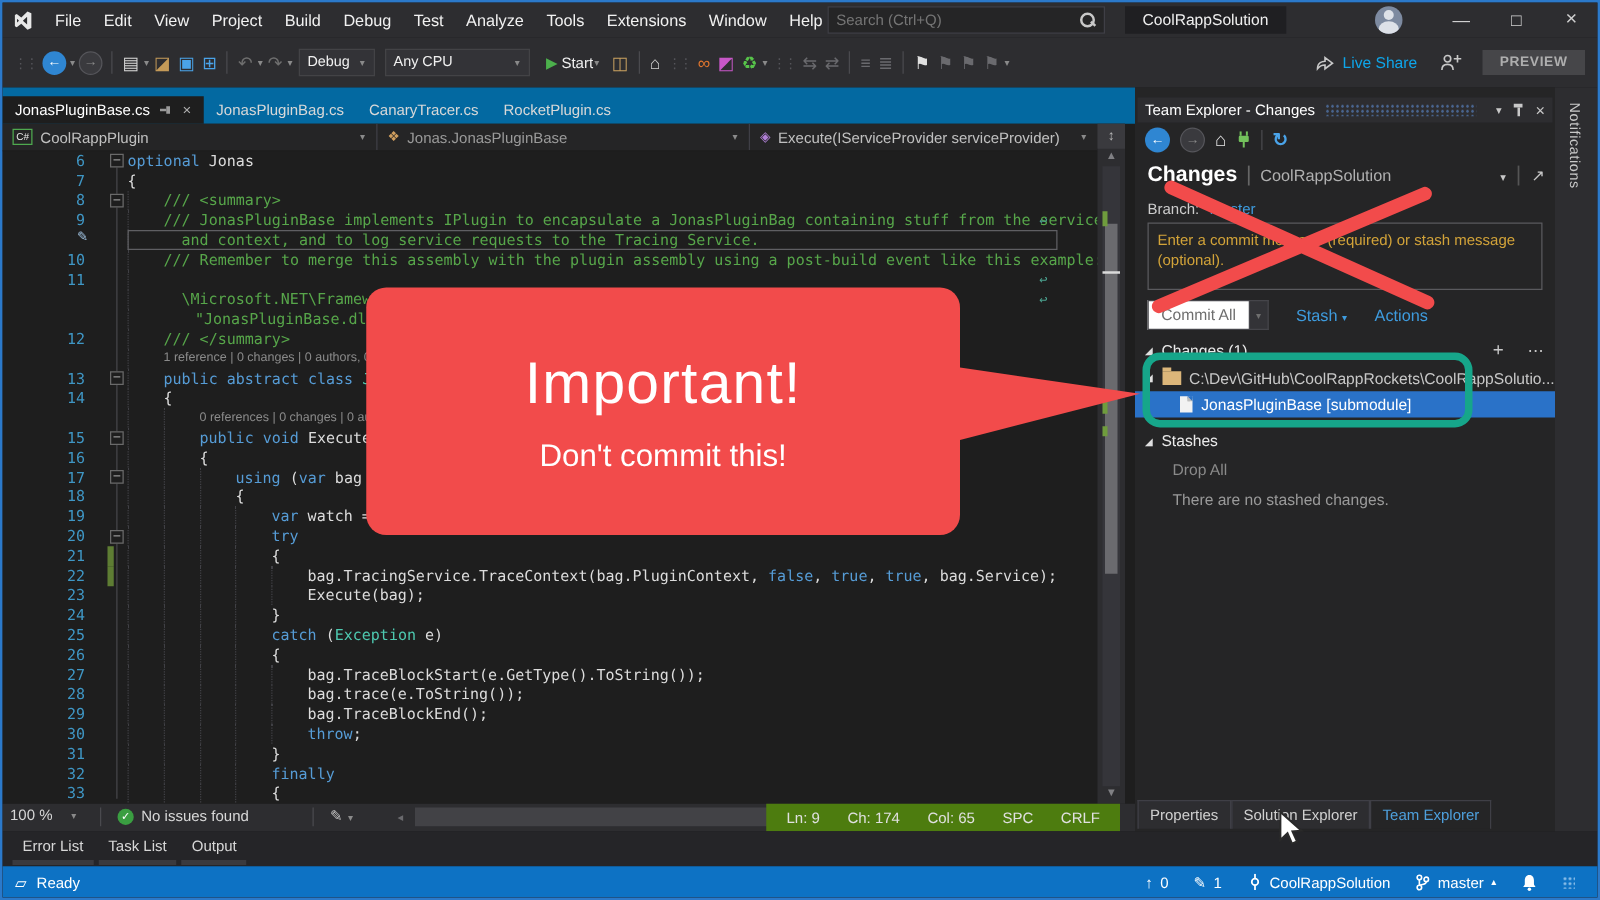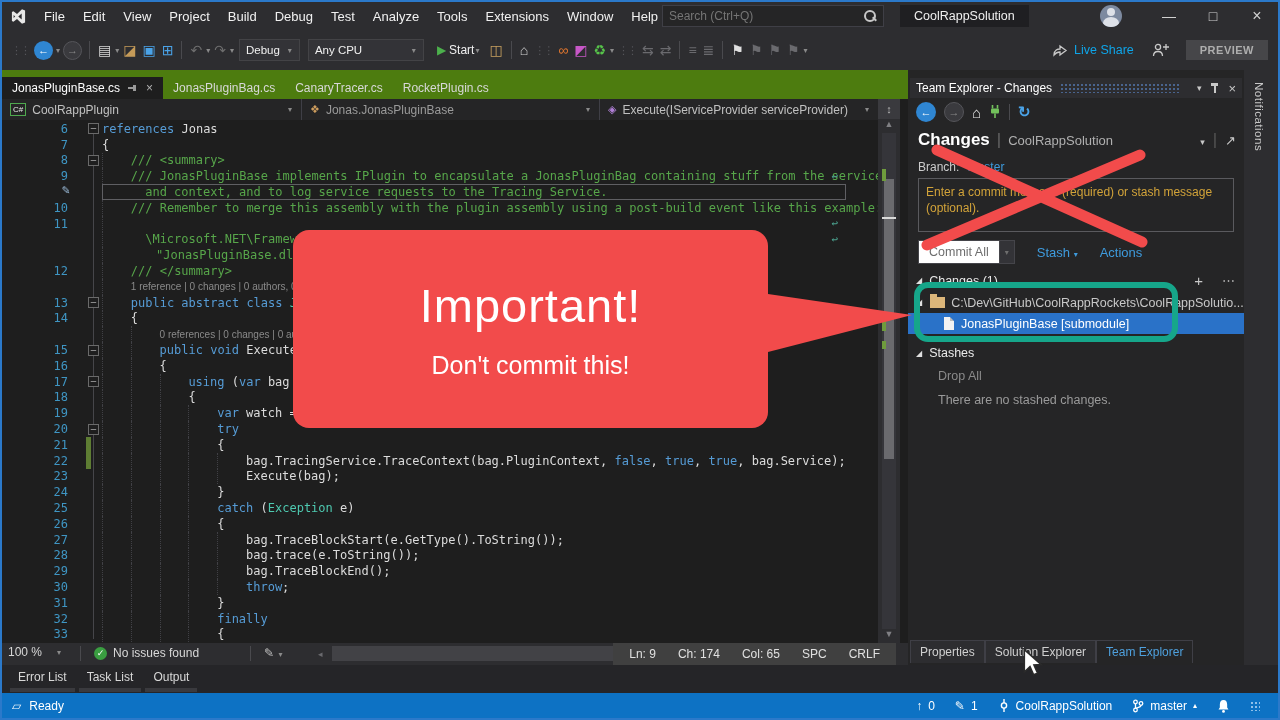--- a/index.html
+++ b/index.html
@@ -37,21 +37,21 @@
   .circle2{width:19px;height:19px;border-radius:50%;background:#3a3a3e;border:1px solid #55555a;color:#8a8a8a;
           display:inline-flex;align-items:center;justify-content:center;font-size:11px;margin:0 2px;}
   .dd{height:22px;background:#333337;border:1px solid #434346;display:inline-flex;align-items:center;
       padding:0 6px;margin:0 4px;color:#f0f0f0;font-size:11.5px;}
   .dd .caret{margin-left:8px;}
   .startbtn{display:inline-flex;align-items:center;margin:0 6px;color:#f0f0f0;}
   .tb-right{margin-left:auto;display:flex;align-items:center;margin-right:10px;}
   .liveshare{display:flex;align-items:center;color:#0ea5e9;font-size:12.5px;margin-right:18px;}
   .preview{background:#464649;color:#aeaeae;font-size:11px;font-weight:bold;padding:4px 14px;letter-spacing:.5px;margin-left:16px;}
   
-  .tabsrow{position:absolute;left:0;top:68px;width:906px;height:29px;background:#4d7c0f;display:flex;align-items:flex-end;}
+  .tabsrow{position:absolute;left:0;top:68px;width:906px;height:29px;background:#0369a1;display:flex;align-items:flex-end;}
   .etab{height:22px;display:flex;align-items:center;padding:0 10px;font-size:12px;color:#d8d8d8;}
   .etab.active{background:#1e1e1e;color:#ffffff;}
   .pin-icon{position:relative;width:11px;height:10px;margin-left:8px;}
   .pin-icon::before{content:"";position:absolute;left:0;top:4px;width:5px;height:2px;background:#9a9a9a;}
   .pin-icon::after{content:"";position:absolute;left:5px;top:2px;width:3px;height:6px;background:#9a9a9a;}
   .tab-close{margin-left:7px;color:#b0b0b0;font-size:12px;}
   .tabicons{position:absolute;right:10px;top:72px;display:flex;gap:10px;color:#9a9a9a;font-size:11px;}
   .navbar{position:absolute;left:0;top:97px;width:876px;height:22px;background:#252526;display:flex;
           border-bottom:1px solid #1e1e1e;}
   .navsec{display:flex;align-items:center;border-right:1px solid #3f3f46;padding:0 8px;font-size:12px;color:#c0c0c0;}
@@ -84,21 +84,21 @@
   
   .estatus{position:absolute;left:0;top:641px;width:906px;height:22px;background:#2d2d30;font-size:12px;color:#d8d8d8;}
   .zoombox{position:absolute;left:6px;top:2px;display:flex;align-items:center;gap:14px;}
   .healthdot{display:inline-flex;width:13px;height:13px;border-radius:50%;background:#3a9e41;color:#fff;font-size:9px;
              align-items:center;justify-content:center;margin-right:6px;}
   .health{position:absolute;left:92px;top:3px;display:flex;align-items:center;}
   .brush{position:absolute;left:262px;top:3px;color:#c0c0c0;}
   .esep{position:absolute;top:3px;width:1px;height:15px;background:#4a4a4e;}
   .harrow{position:absolute;top:6px;color:#6a6a6e;font-size:9px;}
   .htrack{position:absolute;left:330px;top:3px;width:306px;height:15px;background:#424246;}
-  .lnblock{position:absolute;right:12px;top:0;height:22px;background:#404040;display:flex;align-items:center;gap:22px;
+  .lnblock{position:absolute;right:12px;top:0;height:22px;background:#4d7c0f;display:flex;align-items:center;gap:22px;
            padding:0 16px;font-size:12px;color:#e0e0e0;}
   
   .bottomband{position:absolute;left:0;top:663px;right:0;height:28px;background:#252528;display:flex;align-items:center;padding-left:8px;gap:4px;}
   .btab{font-size:12px;color:#d8d8d8;padding:3px 8px 4px;border-bottom:4px solid #3a3a3e;}
   
   .statusbar{position:absolute;left:0;top:691px;right:0;height:25px;background:#0d72c4;display:flex;align-items:center;
              font-size:12px;color:#fff;padding:0 10px;}
   .sb-left{display:flex;align-items:center;gap:8px;}
   .sb-right{margin-left:auto;display:flex;align-items:center;gap:20px;margin-right:8px;}
   .sb-item{display:flex;align-items:center;gap:6px;}
@@ -290,21 +290,21 @@
     </div>
     <div class="navsec" style="flex:1;border-right:none">
       <span class="navico" style="color:#b180d7">◈</span>
       <span>Execute(IServiceProvider serviceProvider)</span>
       <span class="caret">▾</span>
     </div>
   </div>
 
   <div class="codearea" id="code">
       <div class="foldline"></div>
-      <div class="crow"><span class="lnum">6</span><span class="foldcol"><span class="foldbox">–</span></span><span class="seg-k">references</span><span class="seg-p"> Jonas</span></div>
+      <div class="crow"><span class="lnum">6</span><span class="foldcol"><span class="foldbox">–</span></span><span class="seg-k">optional</span><span class="seg-p"> Jonas</span></div>
       <div class="crow"><span class="lnum">7</span><span class="foldcol"></span><span class="seg-p">{</span></div>
       <div class="crow"><span class="lnum">8</span><span class="foldcol"><span class="foldbox">–</span></span><span class="guide"></span><span class="seg-c">/// &lt;summary&gt;</span></div>
       <div class="crow"><span class="lnum">9</span><span class="foldcol"></span><span class="guide"></span><span class="seg-c">/// JonasPluginBase implements IPlugin to encapsulate a JonasPluginBag containing stuff from the service</span><span class="wrapmark">↩</span></div>
       <div class="crow"><span class="lnum"></span><span class="foldcol"></span><span class="guide"></span><span style="display: inline-block; width: 14.4px;"></span><span class="seg-c">and context, and to log service requests to the Tracing Service.</span><span class="penicon">✎</span><div class="curbox"></div></div>
       <div class="crow"><span class="lnum">10</span><span class="foldcol"></span><span class="guide"></span><span class="seg-c">/// Remember to merge this assembly with the plugin assembly using a post-build event like this example:</span></div>
       <div class="crow"><span class="lnum">11</span><span class="foldcol"></span><span class="guide"></span><span class="wrapmark">↩</span></div>
       <div class="crow"><span class="lnum"></span><span class="foldcol"></span><span class="guide"></span><span style="display: inline-block; width: 14.4px;"></span><span class="seg-c">\Microsoft.NET\Framework\v4.0.30319 /out:JonasPluginBase.Merged.dll</span><span class="wrapmark">↩</span></div>
       <div class="crow"><span class="lnum"></span><span class="foldcol"></span><span class="guide"></span><span style="display: inline-block; width: 25.2px;"></span><span class="seg-c">"JonasPluginBase.dll" "JonasPluginBag.dll"</span></div>
       <div class="crow"><span class="lnum">12</span><span class="foldcol"></span><span class="guide"></span><span class="seg-c">/// &lt;/summary&gt;</span></div>
       <div class="crow lens-row"><span class="lnum"></span><span class="foldcol"></span><span class="guide"></span><span class="seg-cl">1 reference | 0 changes | 0 authors, 0 changes</span></div>

